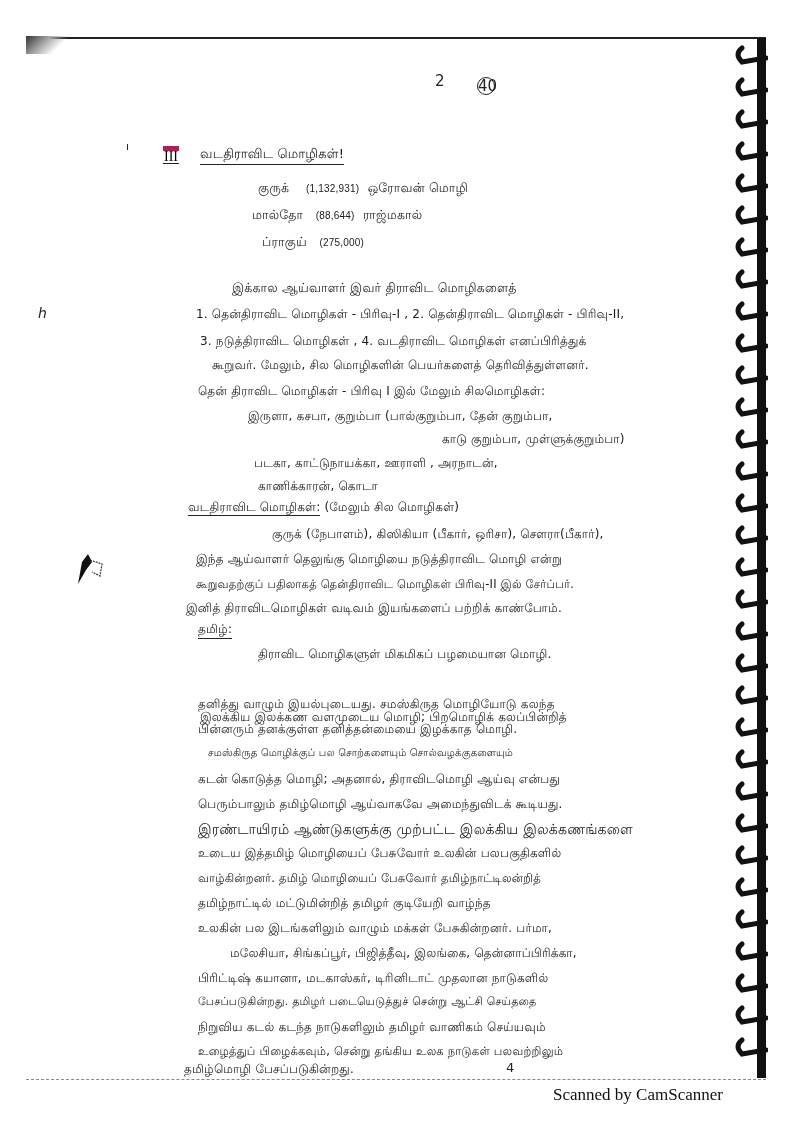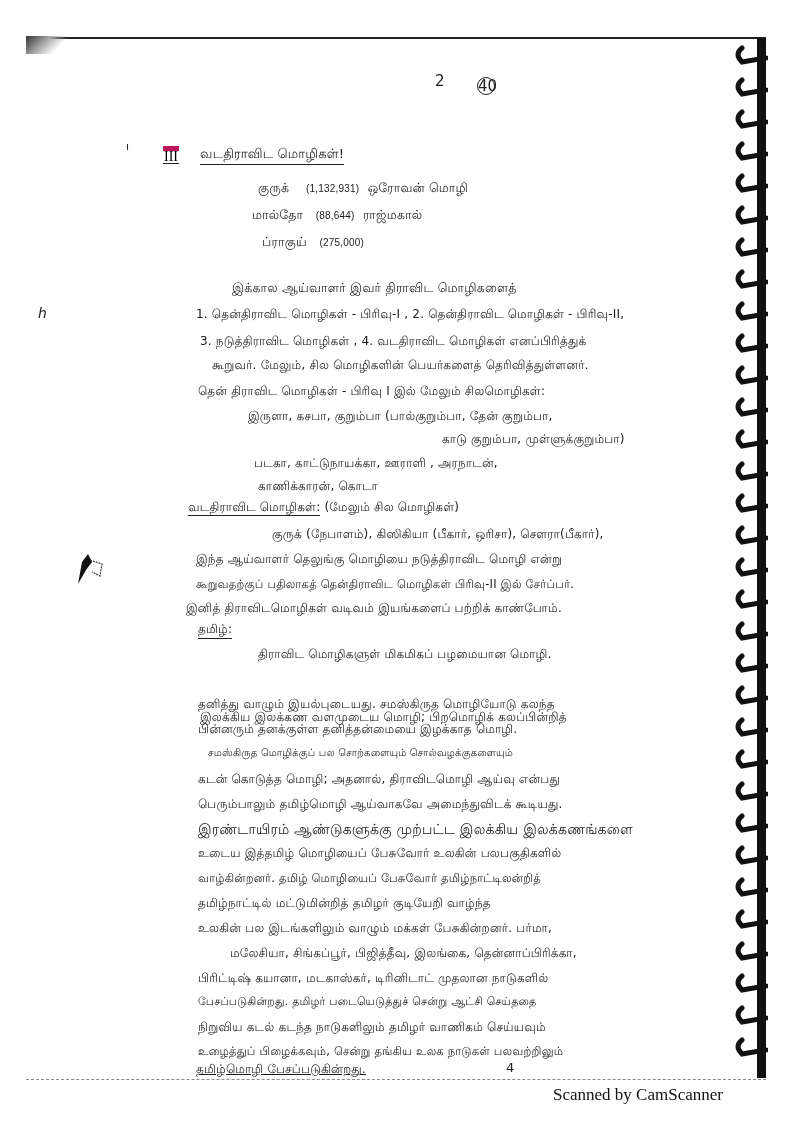--- a/index.html
+++ b/index.html
@@ -106,21 +106,21 @@
 <div class="hw small" style="left:198px; top:821px; font-size:14px;">இரண்டாயிரம் ஆண்டுகளுக்கு முற்பட்ட இலக்கிய இலக்கணங்களை</div>
 <div class="hw small" style="left:198px; top:846px;">உடைய இத்தமிழ் மொழியைப் பேசுவோர் உலகின் பலபகுதிகளில்</div>
 <div class="hw small" style="left:198px; top:871px; font-size:11.5px;">வாழ்கின்றனர். தமிழ் மொழியைப் பேசுவோர் தமிழ்நாட்டிலன்றித்</div>
 <div class="hw small" style="left:198px; top:896px;">தமிழ்நாட்டில் மட்டுமின்றித் தமிழர் குடியேறி வாழ்ந்த</div>
 <div class="hw small" style="left:198px; top:921px;">உலகின் பல இடங்களிலும் வாழும் மக்கள் பேசுகின்றனர். பர்மா,</div>
 <div class="hw small" style="left:198px; top:946px;margin-left:32px;">மலேசியா, சிங்கப்பூர், பிஜித்தீவு, இலங்கை, தென்னாப்பிரிக்கா,</div>
 <div class="hw small" style="left:198px; top:971px;">பிரிட்டிஷ் கயானா, மடகாஸ்கர், டிரினிடாட் முதலான நாடுகளில்</div>
 <div class="hw small" style="left:198px; top:995px; font-size:11px;">பேசப்படுகின்றது. தமிழர் படையெடுத்துச் சென்று ஆட்சி செய்ததை</div>
 <div class="hw small" style="left:198px; top:1020px;">நிறுவிய கடல் கடந்த நாடுகளிலும் தமிழர் வாணிகம் செய்யவும்</div>
 <div class="hw small" style="left:198px; top:1044px; font-size:11.5px;text-align:right;">உழைத்துப் பிழைக்கவும், சென்று தங்கிய உலக நாடுகள் பலவற்றிலும்</div>
-<div class="hw small" style="left:196px; top:1062px;text-decoration:underline;">தமிழ்மொழி பேசப்படுகின்றது.</div>
+<div class="hw small" style="left:184px; top:1062px;">தமிழ்மொழி பேசப்படுகின்றது.</div>
 
 <div class="mark" style="left:506px; top:1060px; font-size:13px;">4</div>
 
 <svg class="scribble" viewBox="0 0 36 40">
   <path d="M8 36 L12 14 L18 6 L22 14 L16 22 Z" fill="#111"></path>
   <path d="M20 12 L32 16 L30 28 L22 24" fill="none" stroke="#333" stroke-width="1.2" stroke-dasharray="2 1"></path>
 </svg>
 
 <div class="spine"></div>
 <svg class="spiral" viewBox="0 0 40 1040" preserveAspectRatio="none">

